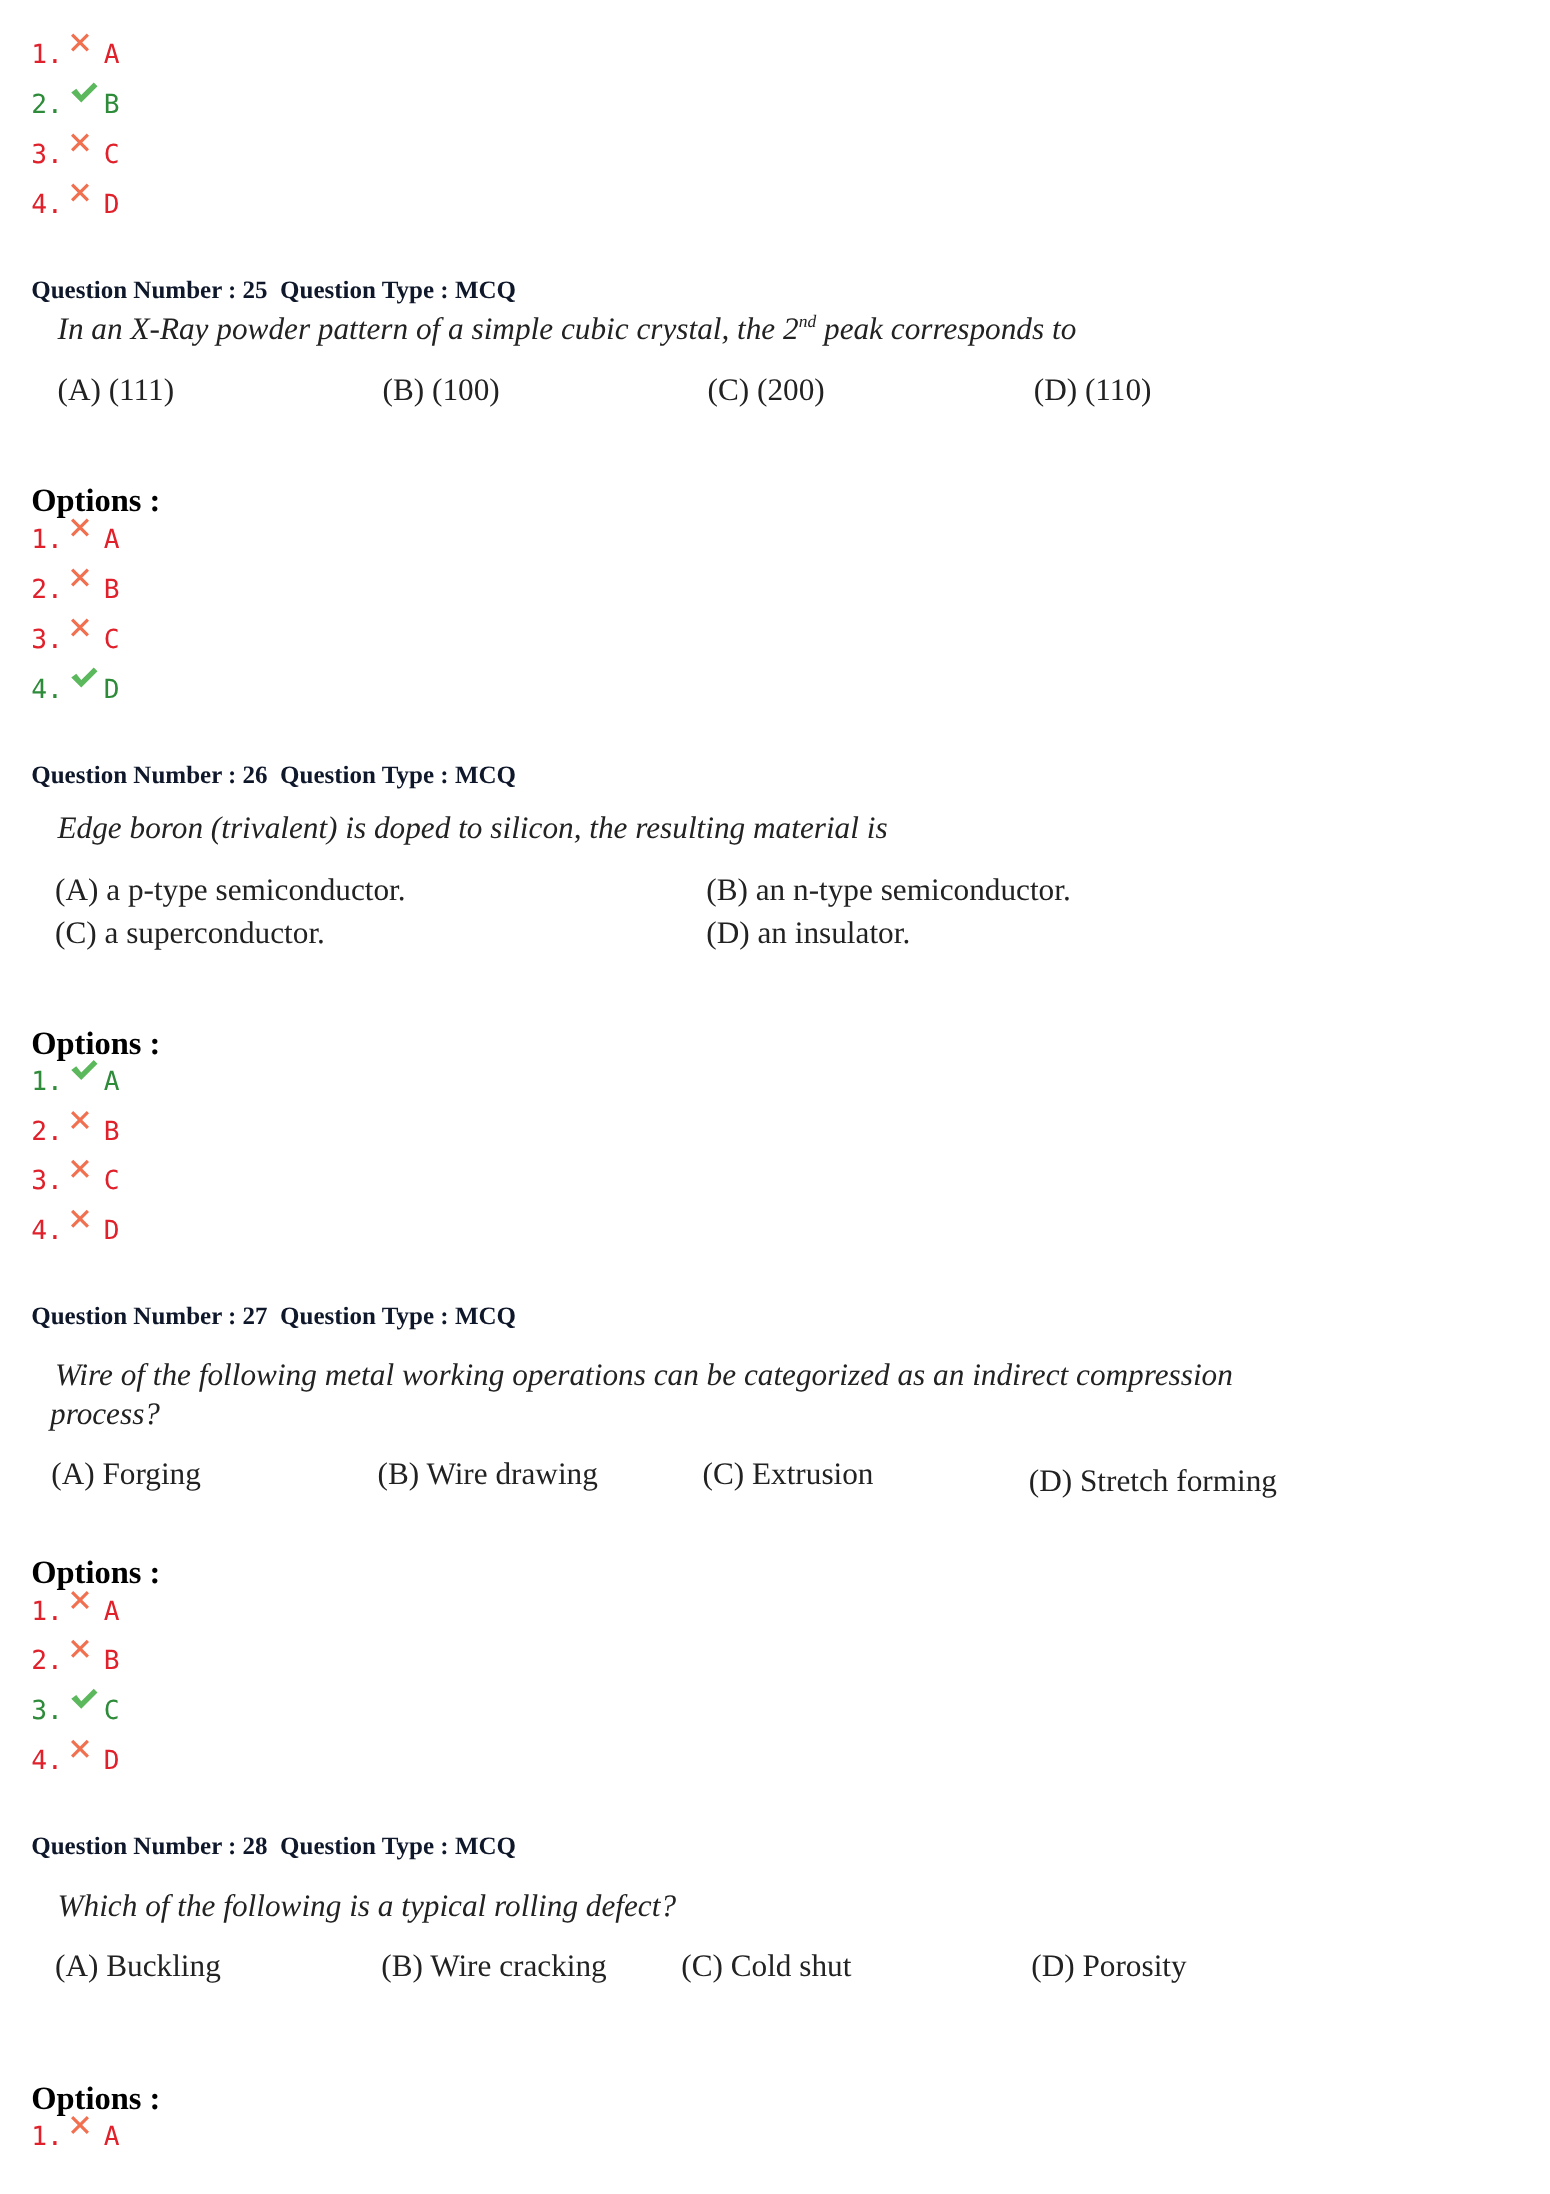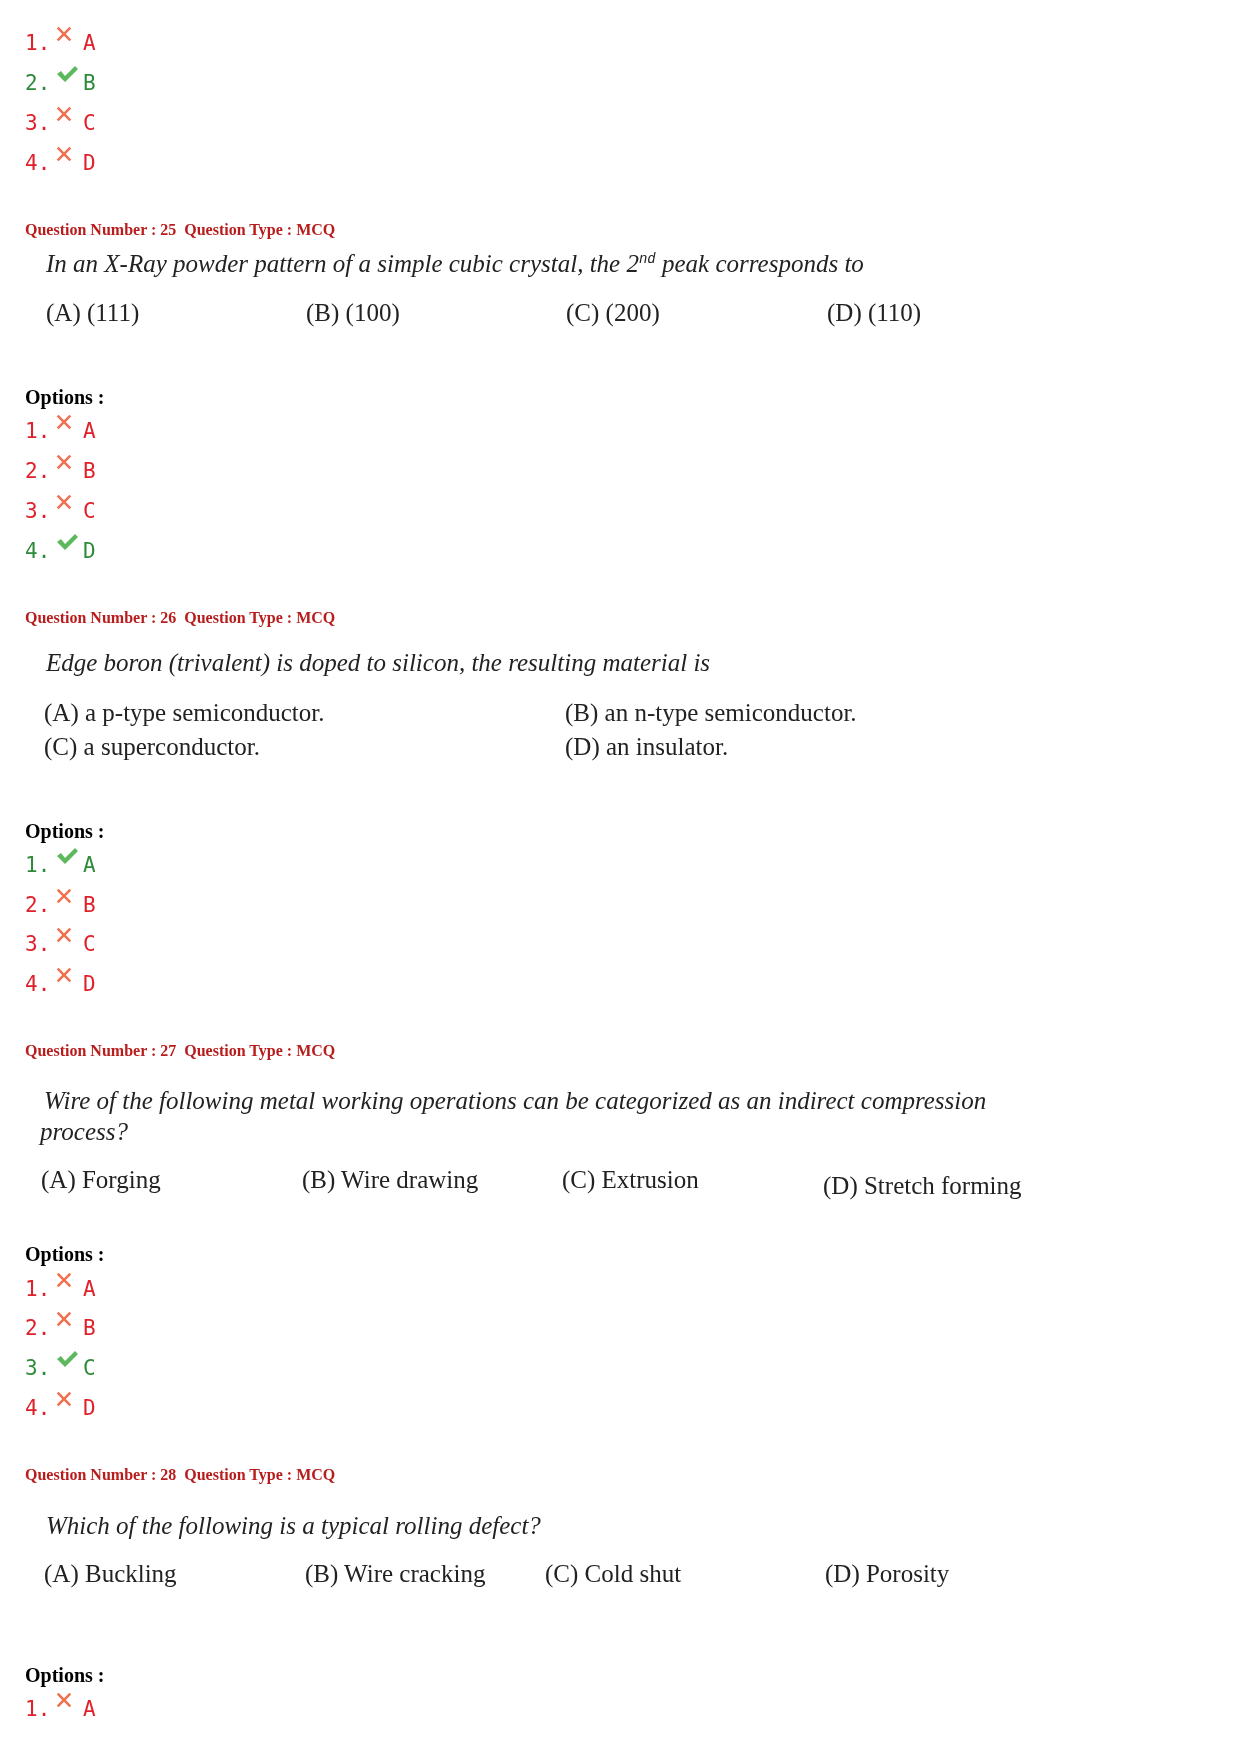--- a/index.html
+++ b/index.html
@@ -4,26 +4,26 @@
 <style>
   html, body { margin:0; padding:0; background:#ffffff; }
   body { width:1240px; height:1755px; position:relative; overflow:hidden; }
   .opt { position:absolute; left:25px; height:30px; display:flex; align-items:center;
          font-family:"DejaVu Sans Mono","Liberation Mono",monospace; font-size:21px; }
   .opt .num { width:30px; }
   .opt .icon { width:28px; height:26px; display:inline-block; position:relative; top:-6px; }
   .opt.wrong { color:#e0202a; }
   .opt.right { color:#2e8b3a; }
   .qhdr { position:absolute; left:25px; font-family:"Liberation Serif",serif; font-weight:bold;
-          font-size:16px; color:#b91c1c; white-space:pre; }
+          font-size:20px; color:#0f172a; white-space:pre; }
   .qtext { position:absolute; font-family:"Liberation Serif",serif; font-style:italic;
            font-size:25px; color:#222; white-space:nowrap; }
   .choice { position:absolute; font-family:"Liberation Serif",serif; font-size:25px; color:#222; white-space:nowrap; }
-  .optlabel { position:absolute; left:25px; font-family:"Liberation Serif",serif; font-weight:bold; font-size:20px; color:#000; }
-  sup { font-size:14px;font-family:Liberation Mono, monospace; }
+  .optlabel { position:absolute; left:25px; font-family:"Liberation Serif",serif; font-weight:bold; font-size:26px; color:#000; }
+  sup { font-size:14px; }
 </style>
 </head>
 <body>
 
 <svg width="0" height="0" style="position:absolute">
   <defs>
     <symbol id="sym-cross" viewBox="0 0 20 20">
       <path d="M4 2 L10 8 L16 2 L18 4 L12 10 L18 16 L16 18 L10 12 L4 18 L2 16 L8 10 L2 4 Z" fill="#f07050"></path>
     </symbol>
     <symbol id="sym-check" viewBox="0 0 24 20">

